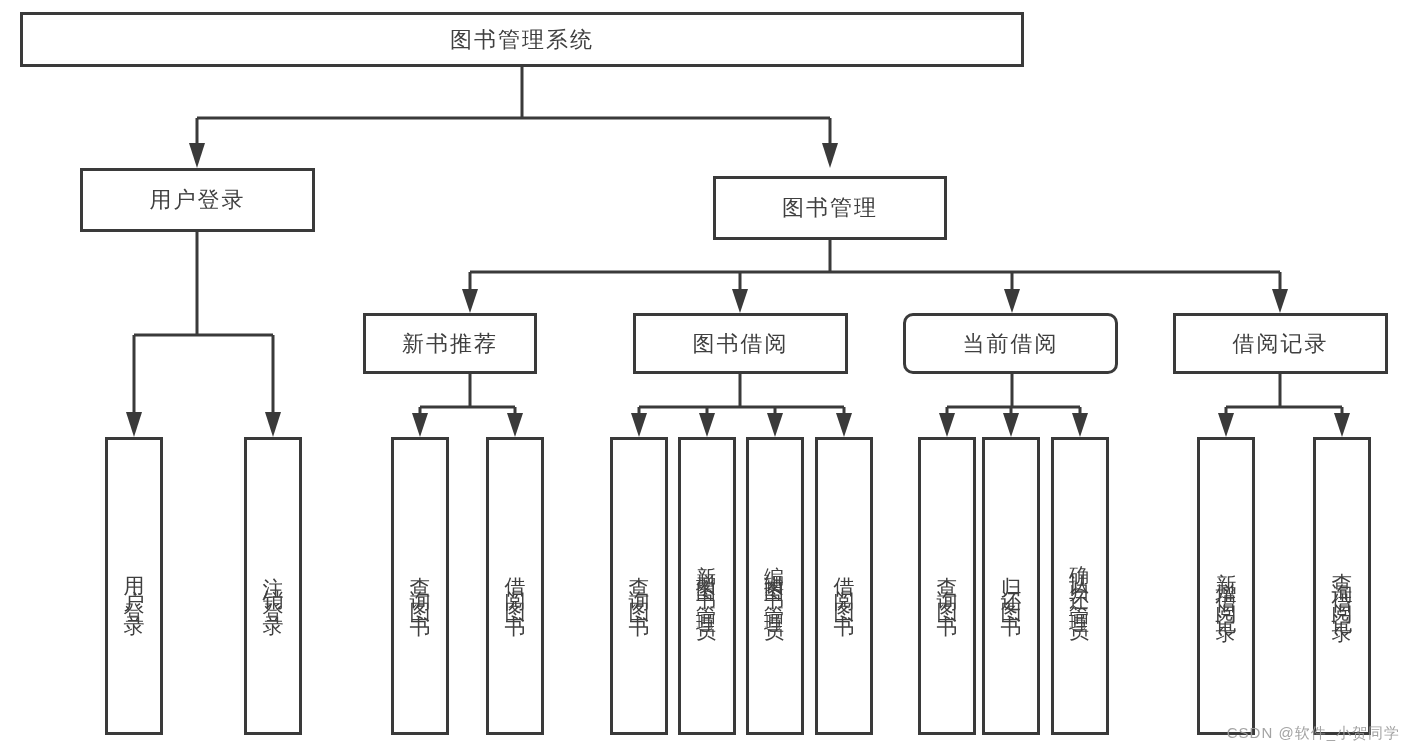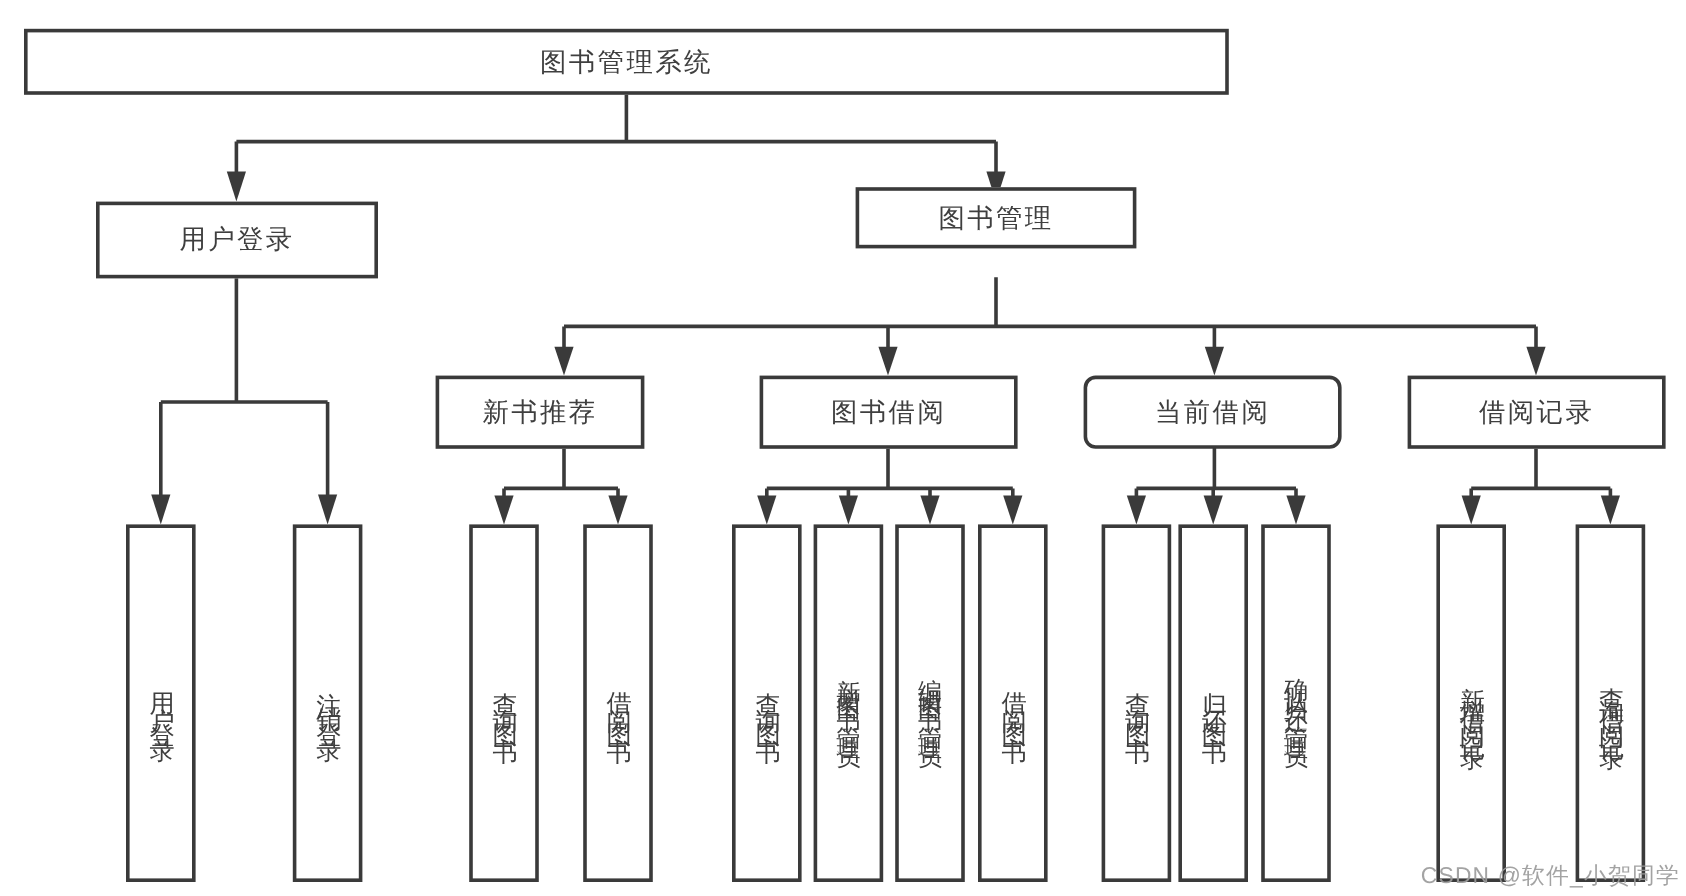--- a/index.html
+++ b/index.html
@@ -35,21 +35,21 @@
     color:var(--text);
     white-space:nowrap;
   }
   .ls4{letter-spacing:13px;}
   .ls6{letter-spacing:10px;}
   .ls9{letter-spacing:8px;font-size:20px;}
   .leaf{top:437px;width:58px;height:298px;}
   .watermark{
     position:absolute;
     right:5px;bottom:4px;
-    font-size:19px;
+    font-size:15px;
     letter-spacing:1px;
     color:#9c9c9c;
     opacity:.92;
     z-index:5;
     white-space:nowrap;
   }
 </style>
 </head>
 <body>
 
@@ -109,28 +109,28 @@
 
       <polygon points="939,413 955,413 947,437"></polygon>
       <polygon points="1003,413 1019,413 1011,437"></polygon>
       <polygon points="1072,413 1088,413 1080,437"></polygon>
 
       <polygon points="1218,413 1234,413 1226,437"></polygon>
       <polygon points="1334,413 1350,413 1342,437"></polygon>
     </g>
   </svg>
 
-  <div class="node" style="left:20px;top:24px;width:1004px;height:55px;">
+  <div class="node" style="left:20px;top:12px;width:1004px;height:55px;">
     <span class="hlabel">图书管理系统</span>
   </div>
 
   <div class="node" style="left:80px;top:168px;width:235px;height:64px;">
     <span class="hlabel">用户登录</span>
   </div>
-  <div class="node" style="left:713px;top:156px;width:234px;height:51px;">
+  <div class="node" style="left:713px;top:176px;width:234px;height:64px;">
     <span class="hlabel">图书管理</span>
   </div>
 
   <div class="node" style="left:363px;top:313px;width:174px;height:61px;">
     <span class="hlabel">新书推荐</span>
   </div>
   <div class="node" style="left:633px;top:313px;width:215px;height:61px;">
     <span class="hlabel">图书借阅</span>
   </div>
   <div class="node" style="left:903px;top:313px;width:215px;height:61px;border-radius:10px;">

